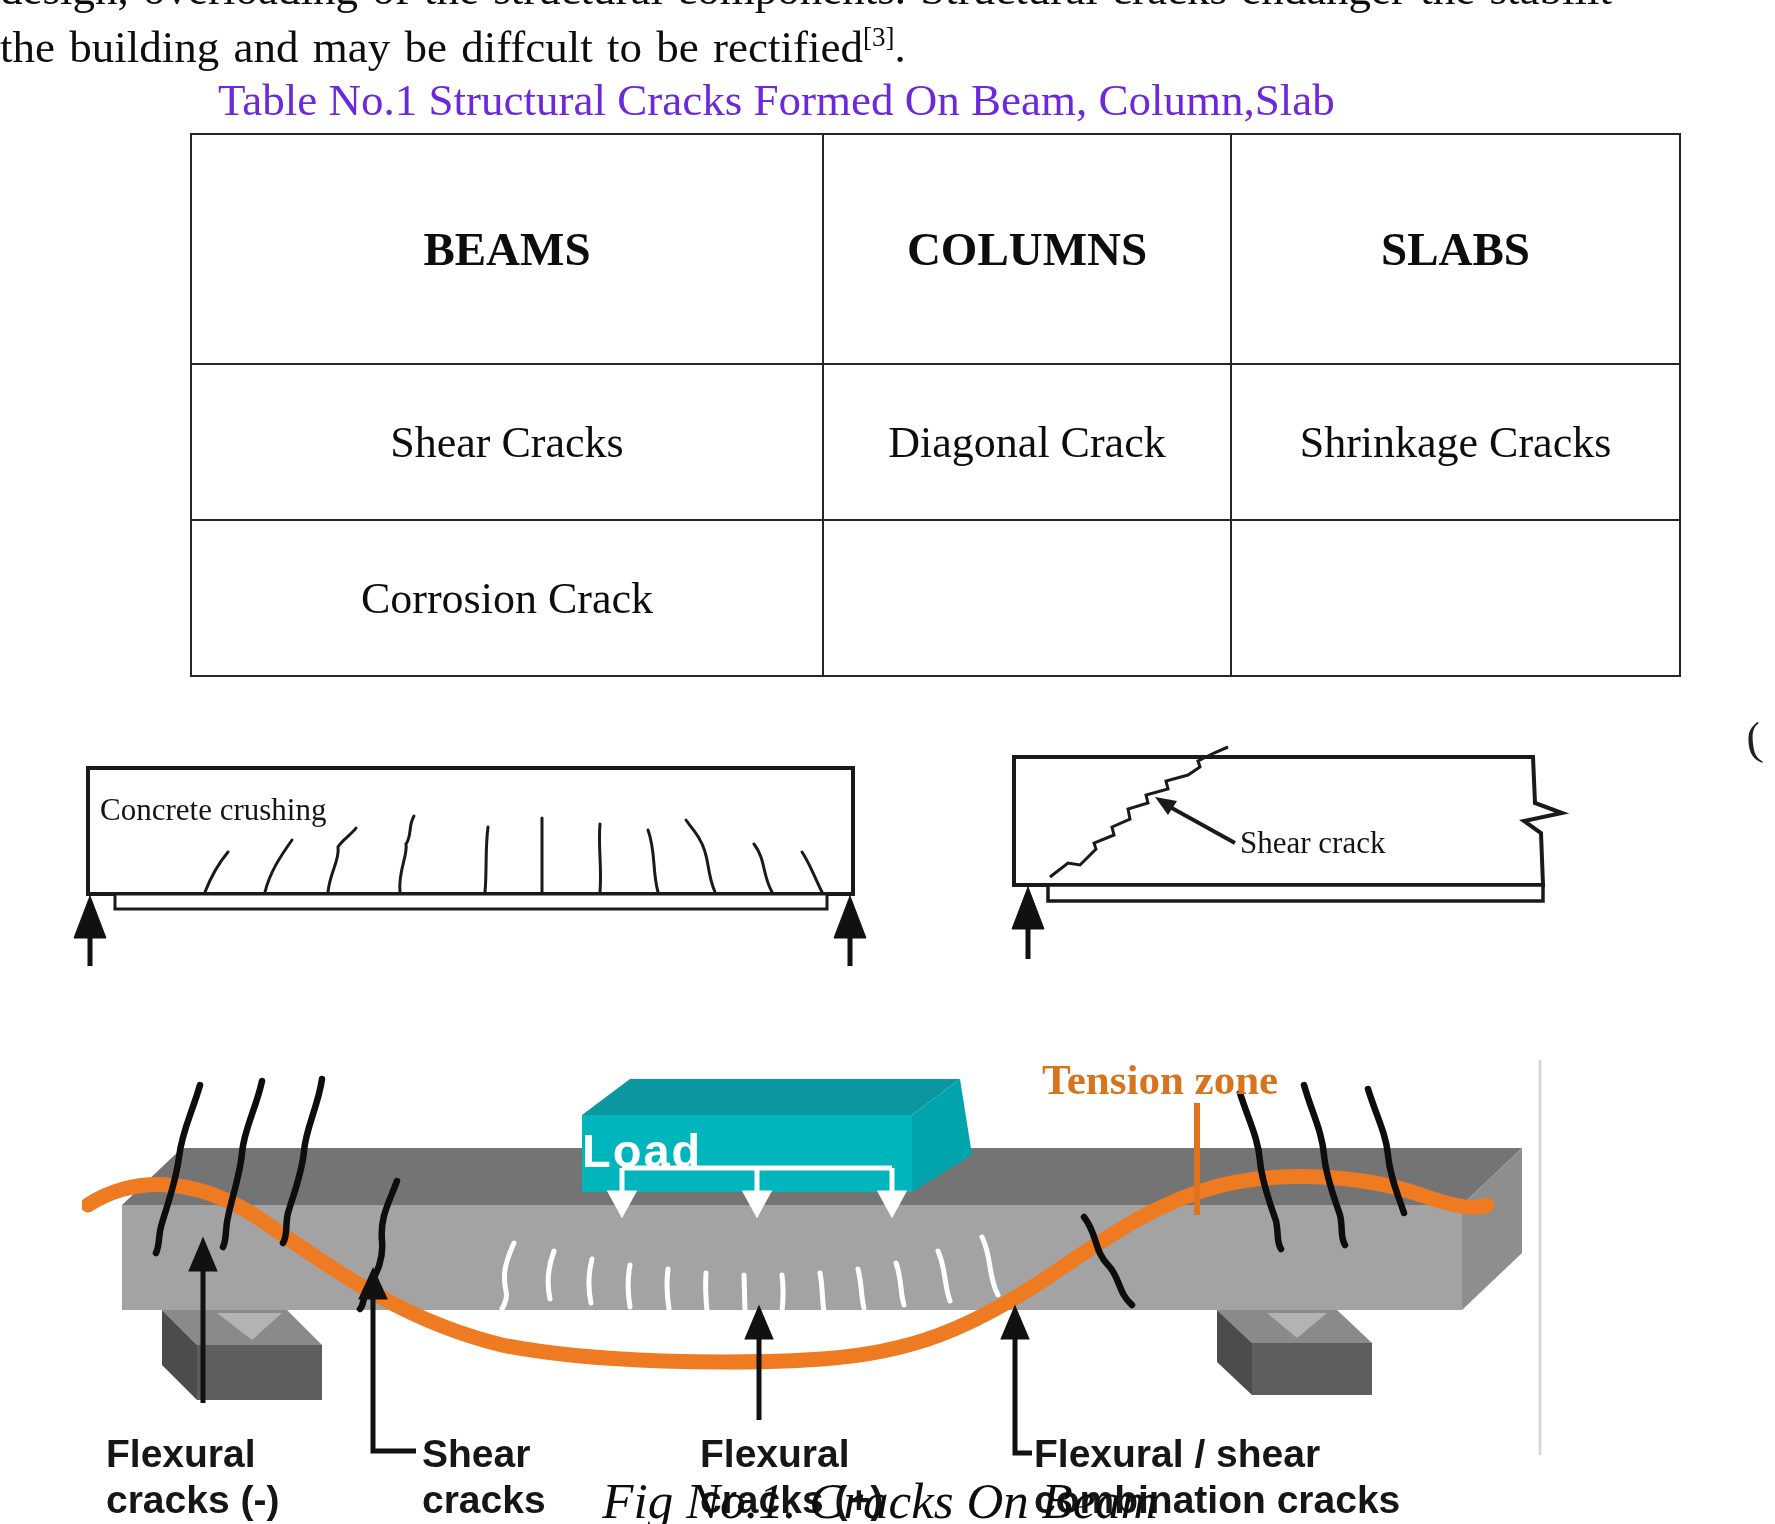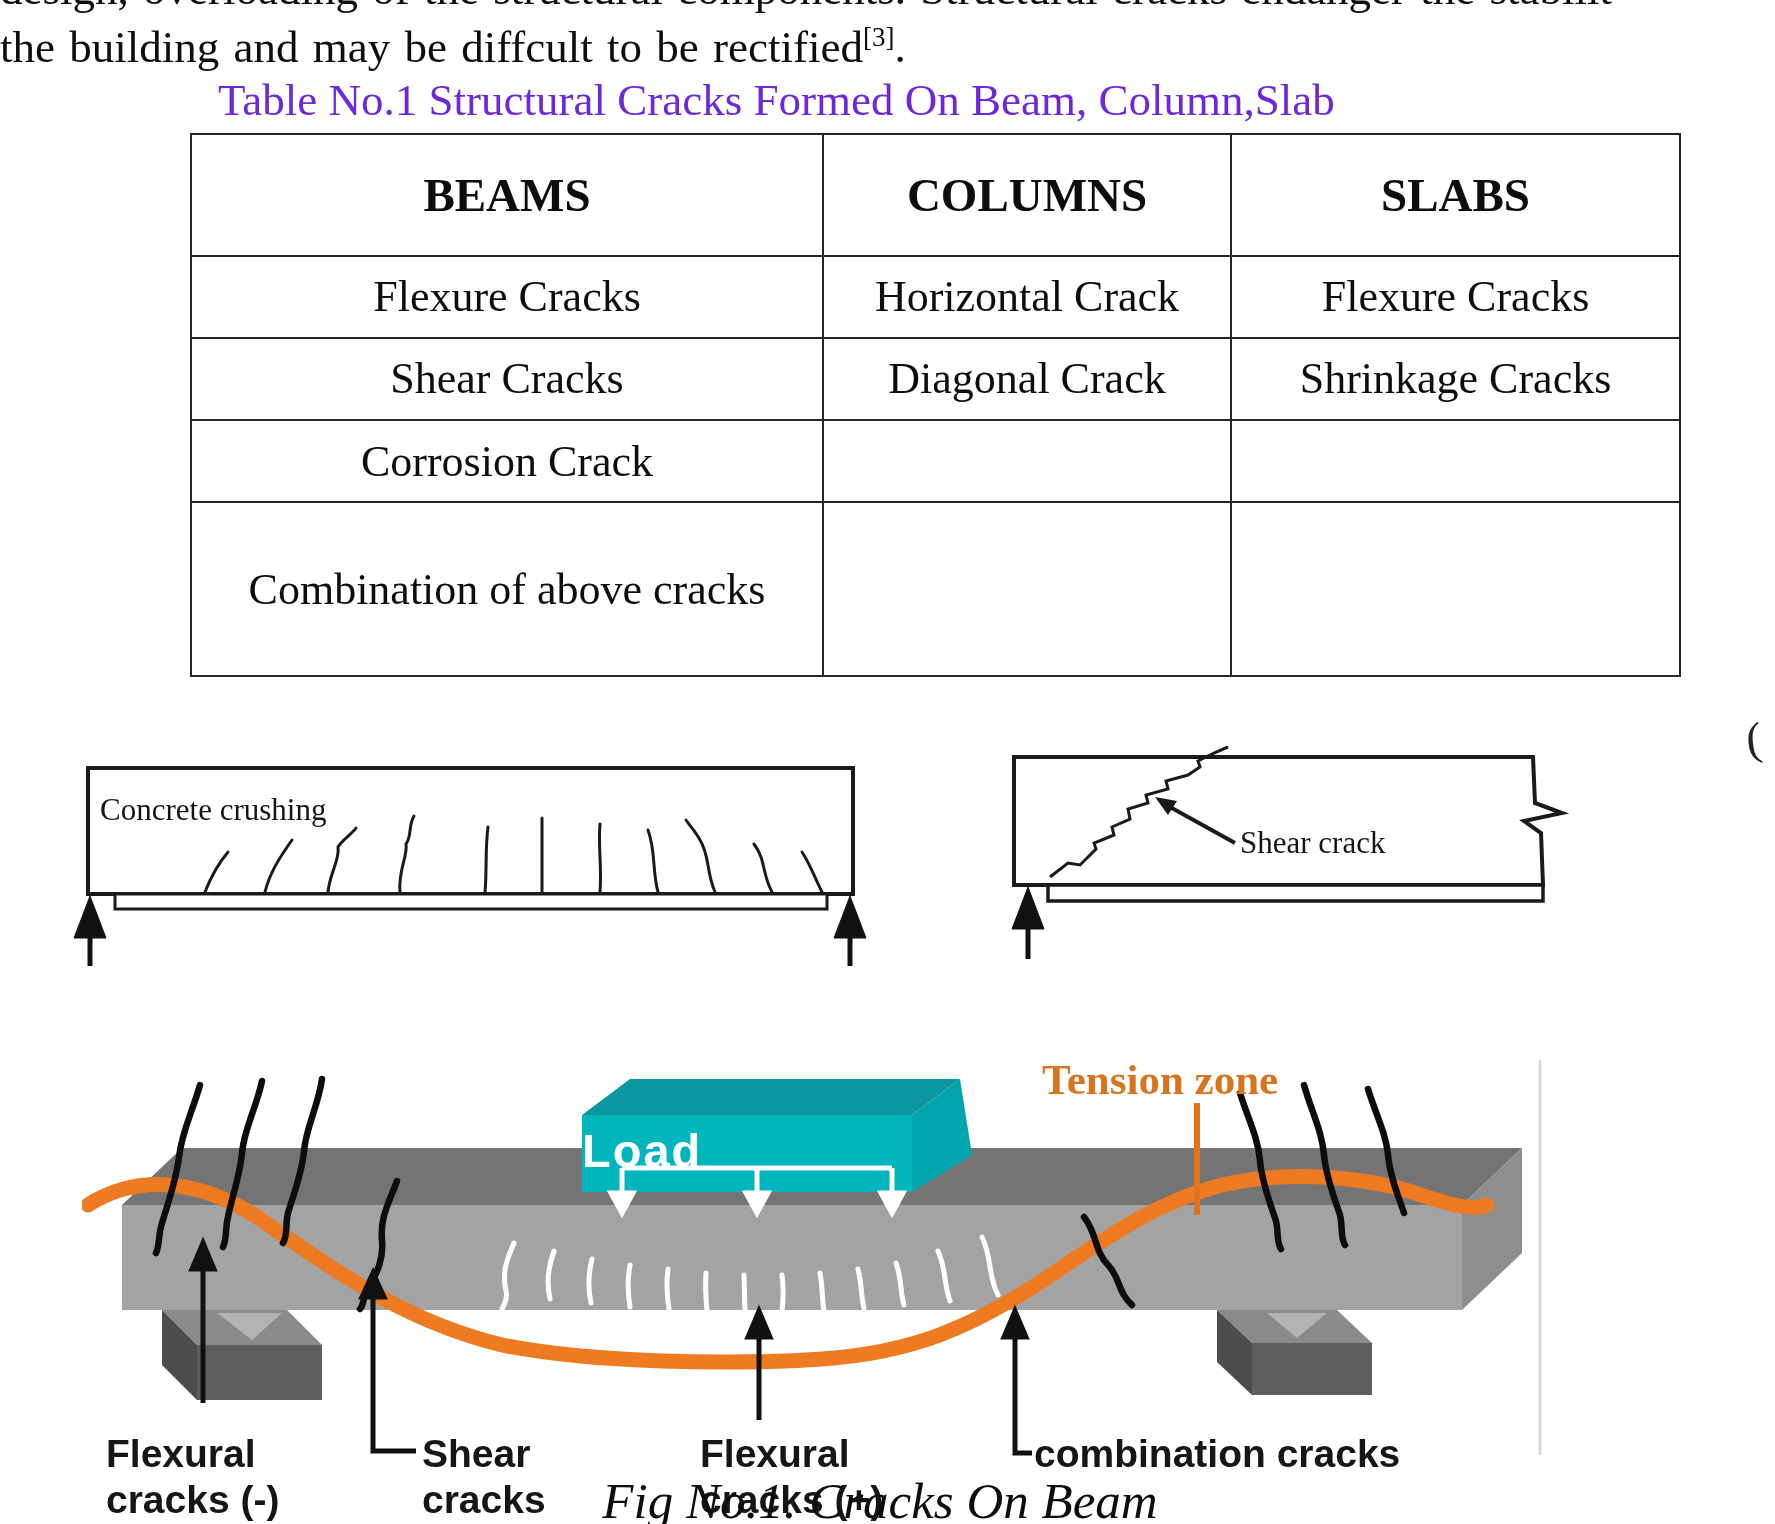--- a/index.html
+++ b/index.html
@@ -49,36 +49,26 @@
   <div id="tcap">Table No.1 Structural Cracks Formed On Beam, Column,Slab</div>
 
   <table class="t">
     <tbody>
         <tr>
       <th class="c1">BEAMS</th>
       <th class="c2">COLUMNS</th>
       <th class="c3">SLABS</th>
     </tr>
     <tr class="rh">
-      <td>Flexure Cracks</td>
-      <td>Horizontal Crack</td>
-      <td>Flexure Cracks</td>
-    </tr>
-    <tr class="rh">
       <td>Shear Cracks</td>
       <td>Diagonal Crack</td>
       <td>Shrinkage Cracks</td>
     </tr>
     <tr class="rh">
       <td>Corrosion Crack</td>
-      <td></td>
-      <td></td>
-    </tr>
-    <tr class="rl">
-      <td>Combination of above cracks</td>
       <td></td>
       <td></td>
     </tr>
   </tbody>
     </table>
 
   <svg class="dia" style="left:60px;top:752px" width="810" height="218" viewBox="0 0 810 218">
     <rect x="28" y="16" width="765" height="126" fill="#fff" stroke="#1a1a1a" stroke-width="4"></rect>
     <text class="svgtext" x="40" y="68" font-size="31">Concrete crushing</text>
     <g stroke="#1a1a1a" stroke-width="3" fill="none" stroke-linecap="round">
@@ -210,20 +200,21 @@
     </div>
     <div class="figlabel" style="left:340px;top:376px">
       <div>Shear</div>
       <div>cracks</div>
     </div>
     <div class="figlabel" style="left:618px;top:376px">
       <div>Flexural</div>
       <div>cracks (+)</div>
     </div>
     <div class="figlabel" style="left:952px;top:376px">
+      <div>Flexural / shear</div>
       <div>combination cracks</div>
     </div>
   </div>
 
   <div id="figcap">Fig No.1. Cracks On Beam</div>
 
   <div id="stray">(</div>
 
 </div>
 

